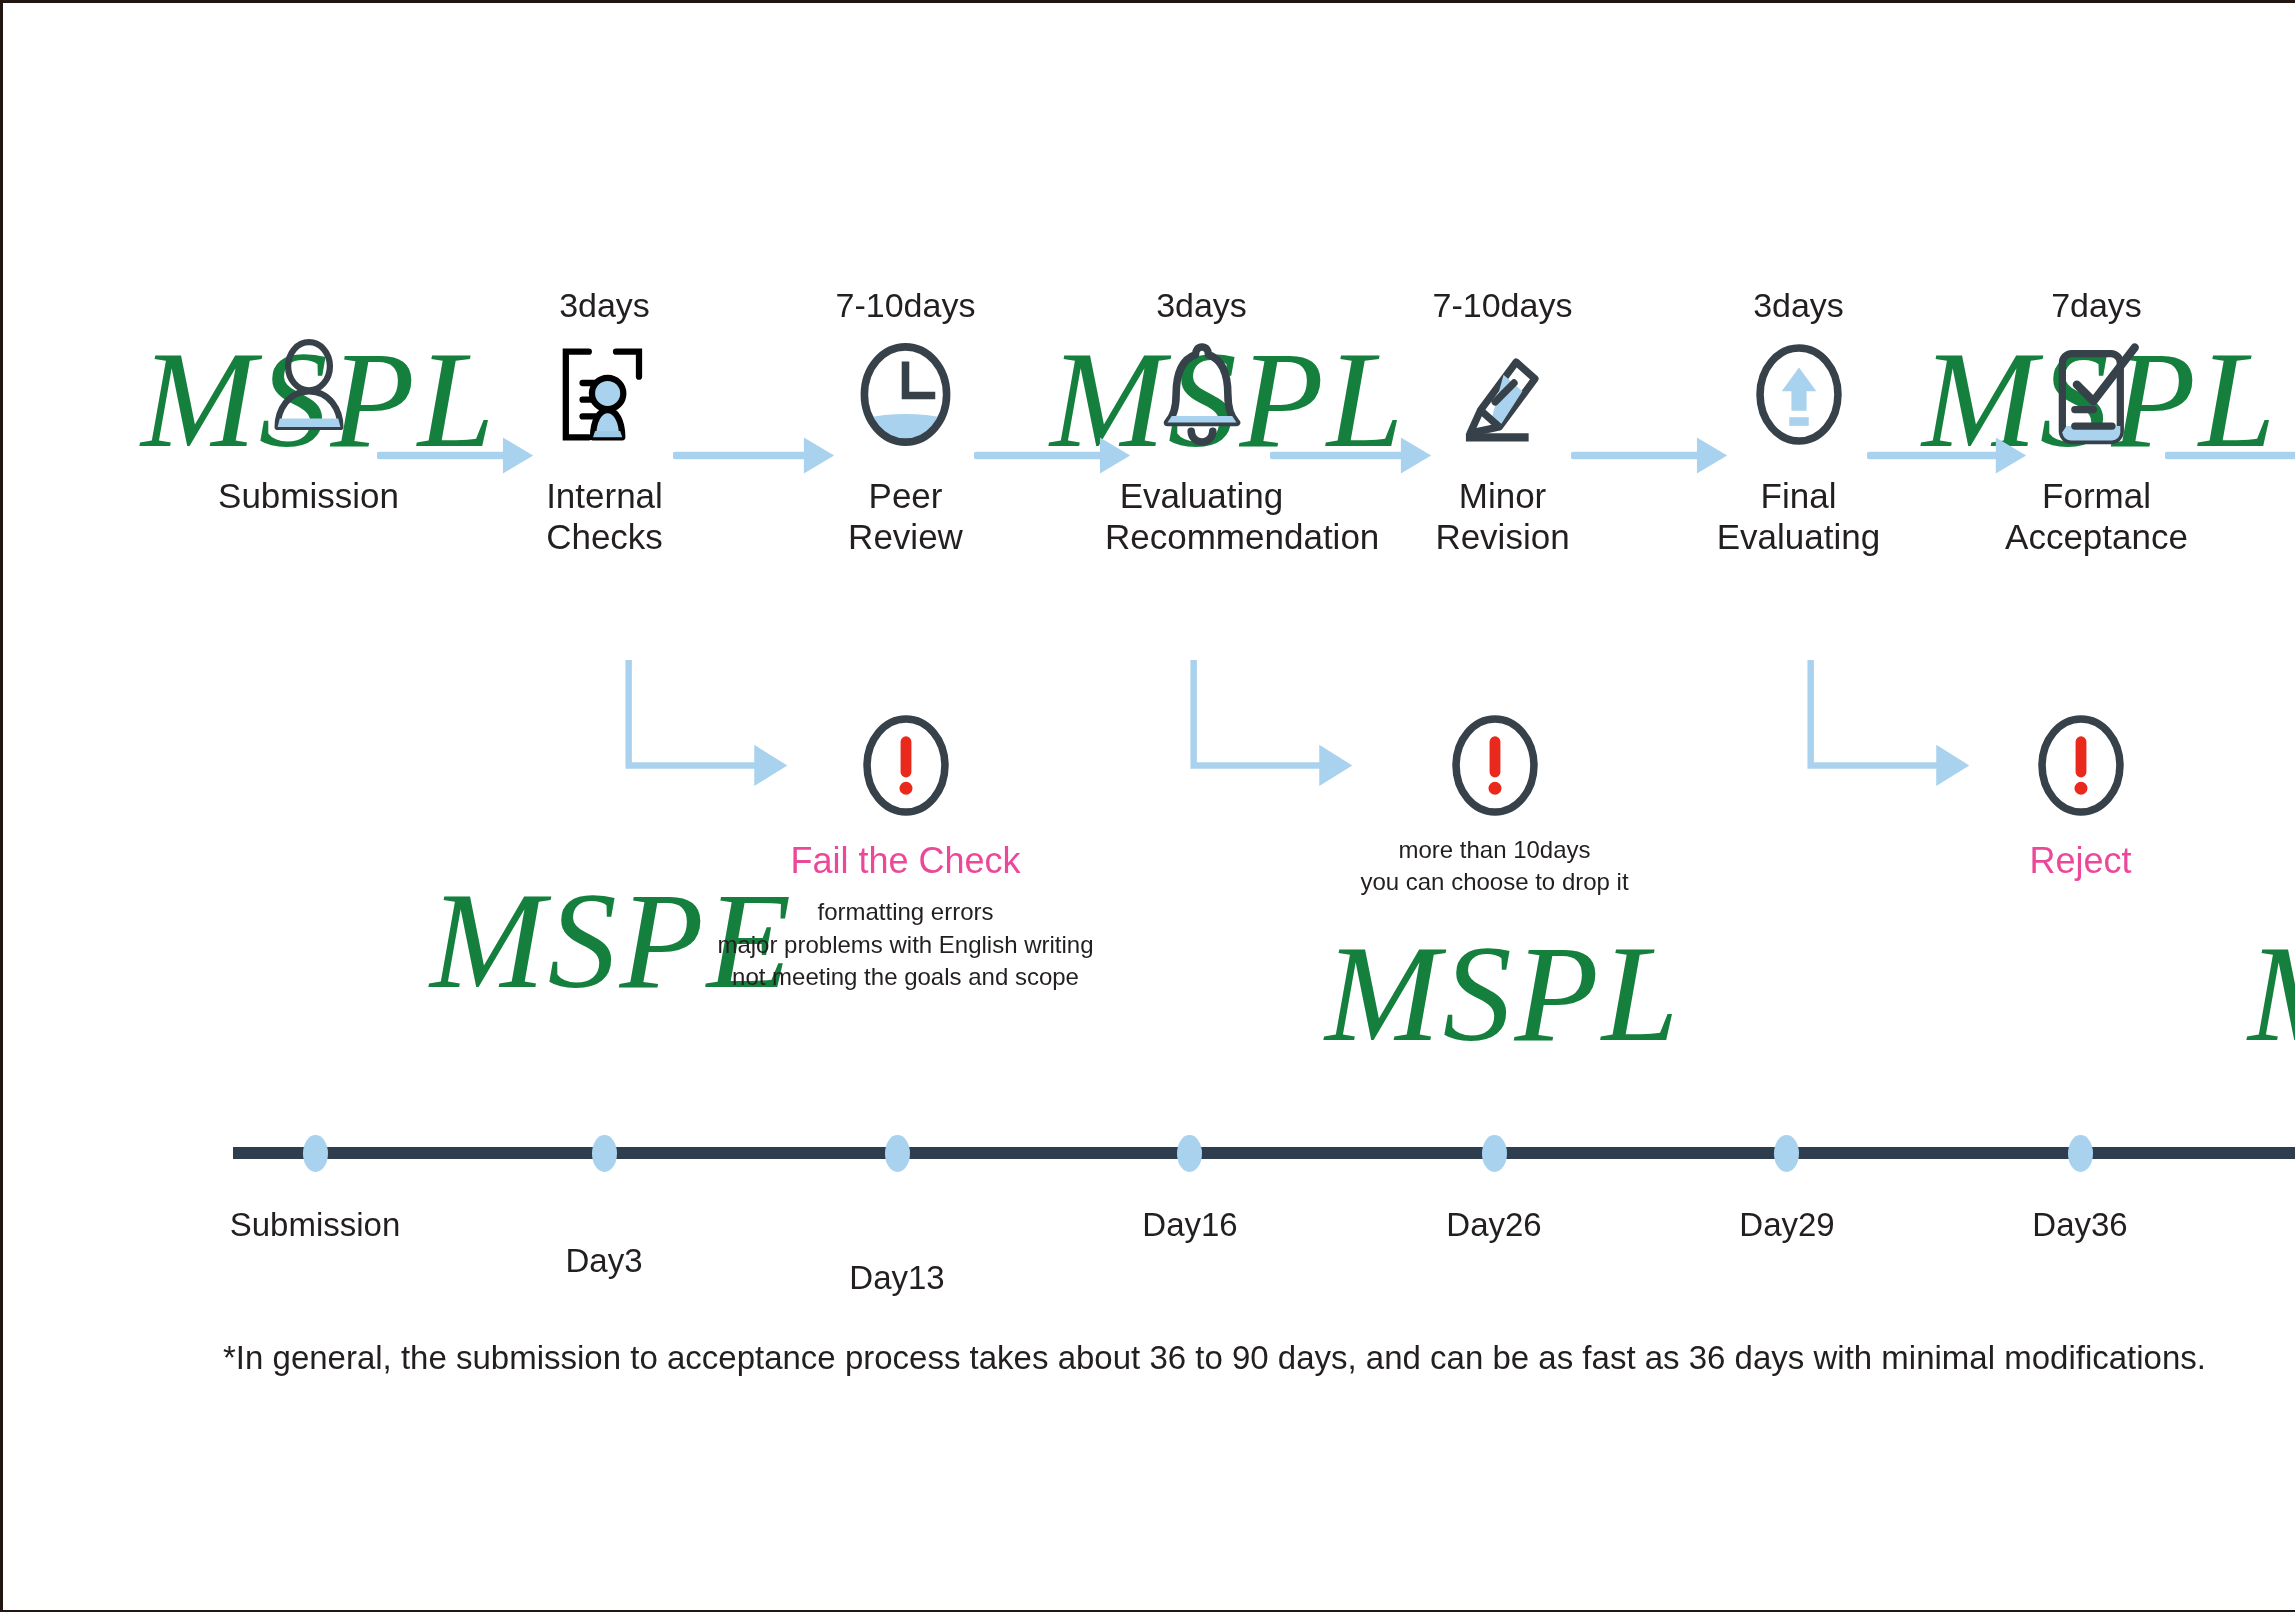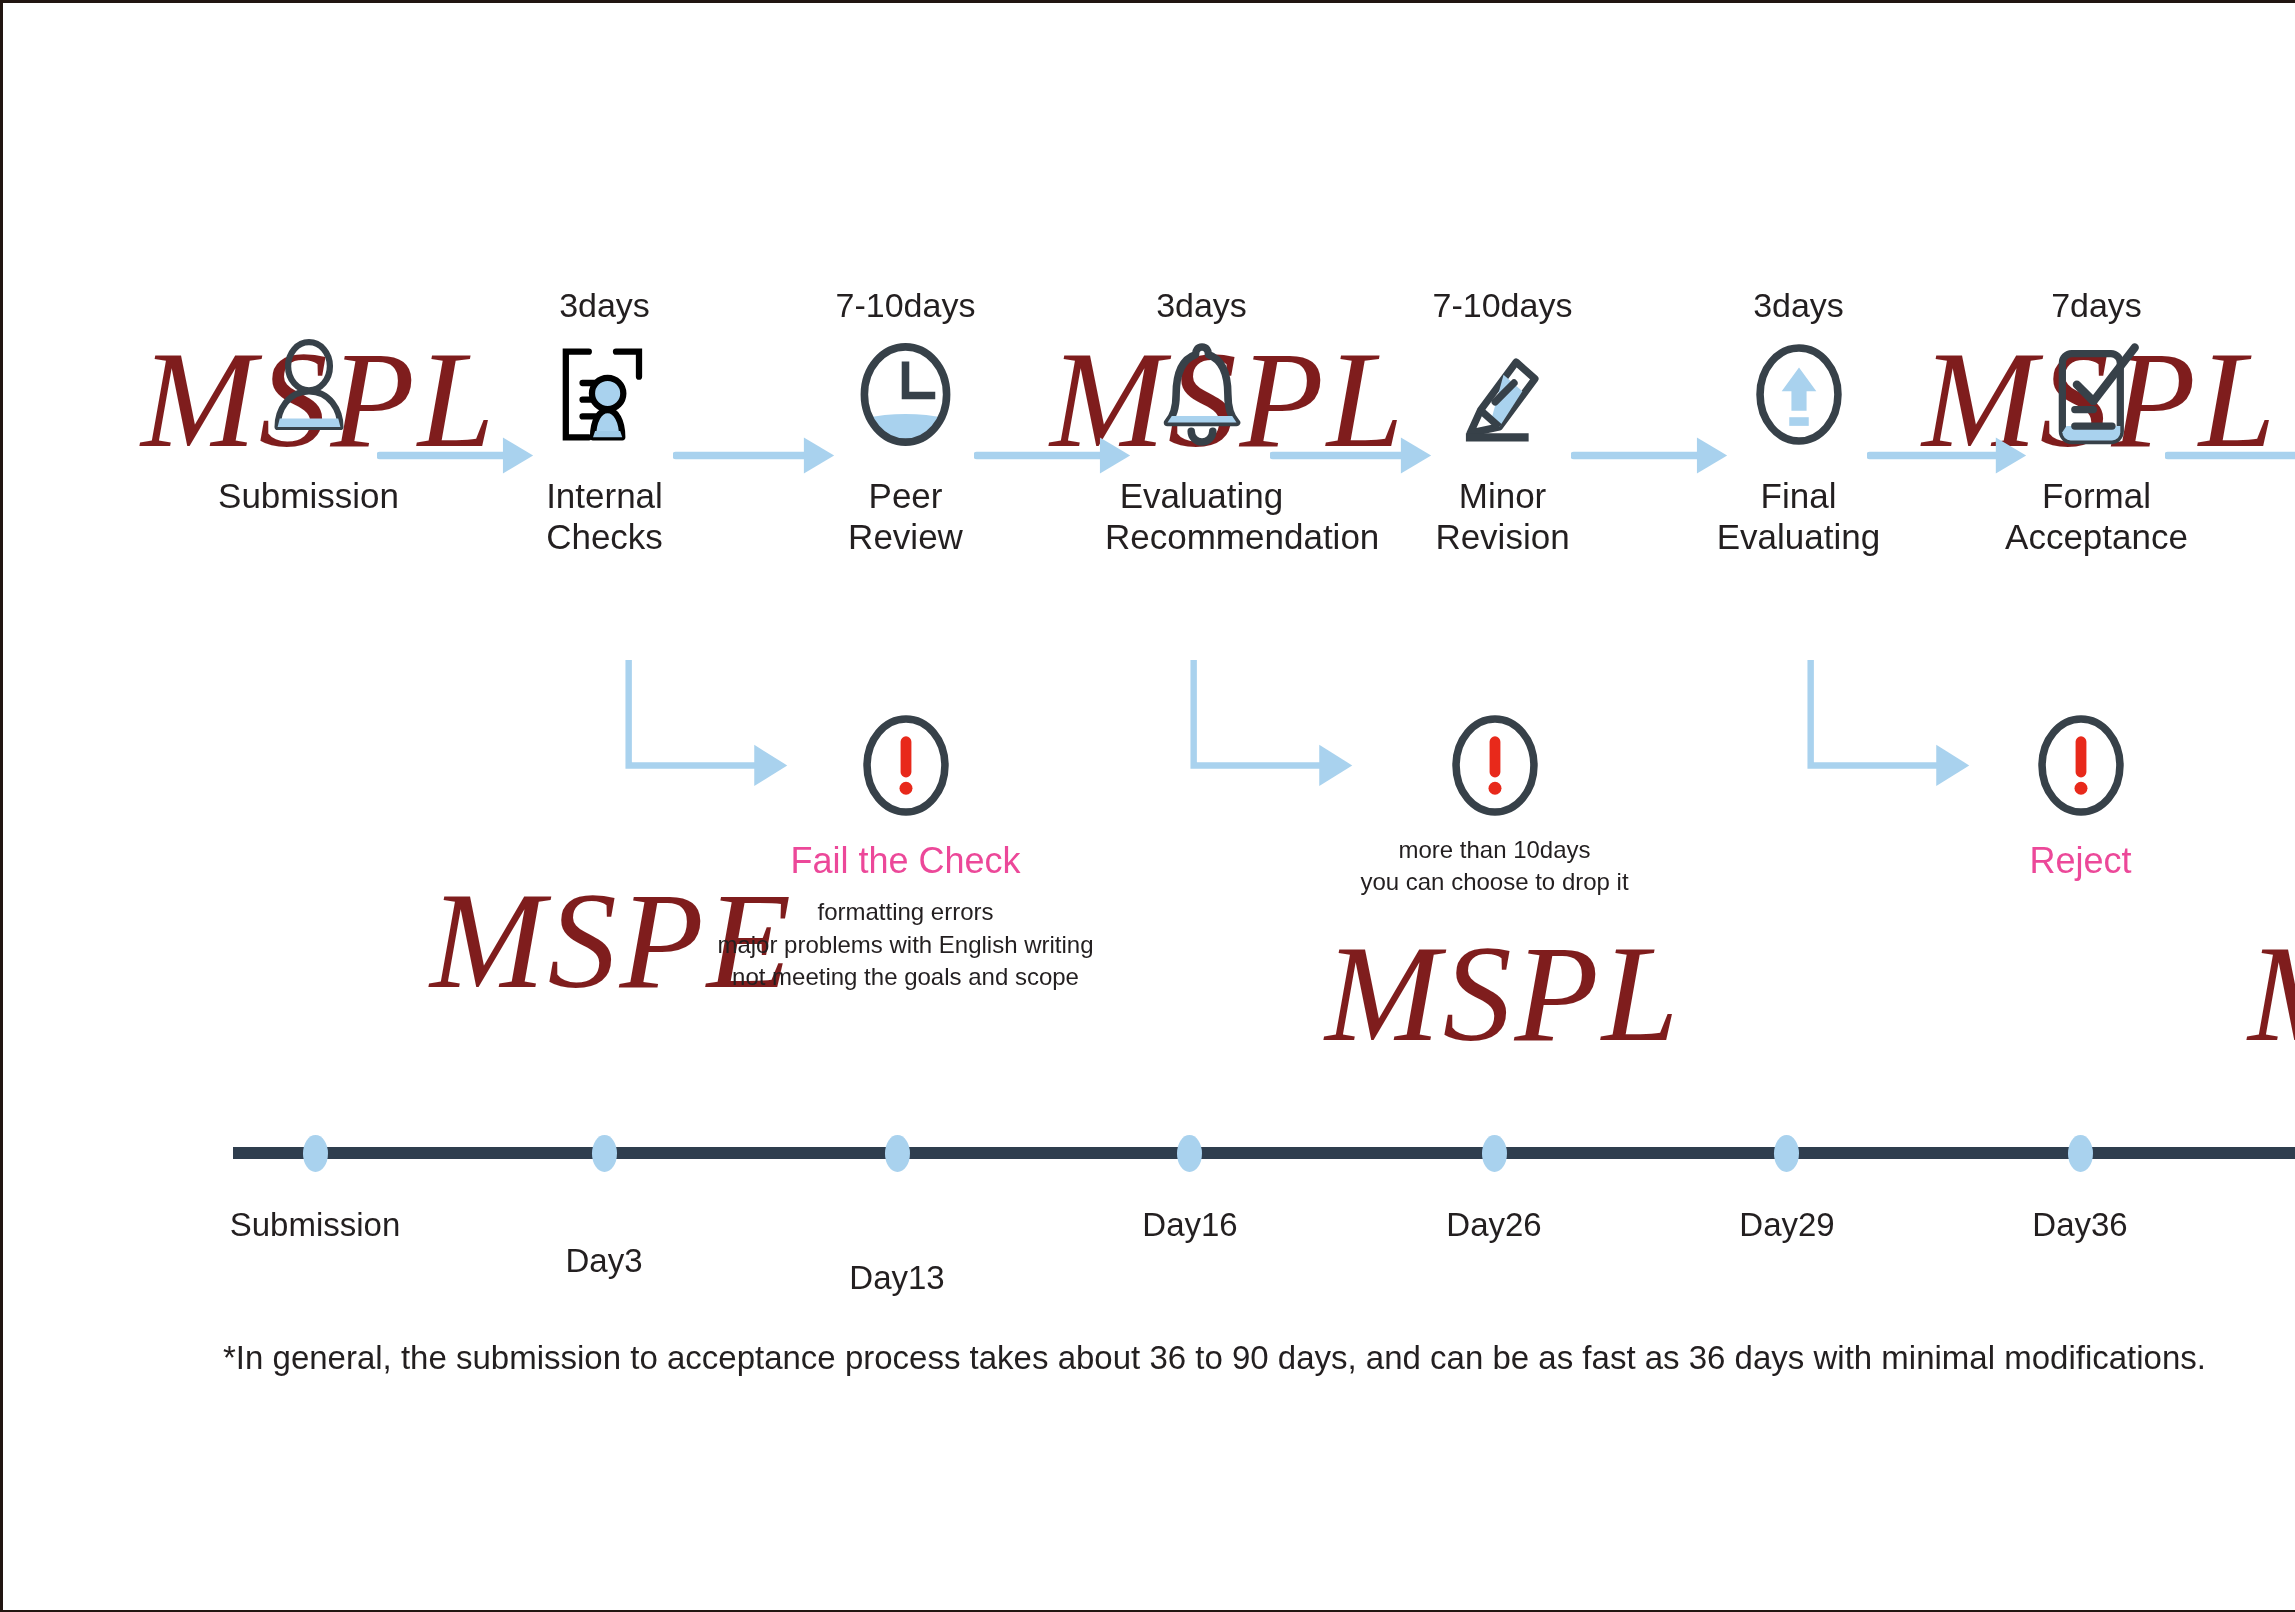--- a/index.html
+++ b/index.html
@@ -18,21 +18,21 @@
     border: 3.7px solid #211611;
     box-sizing: border-box;
     overflow: hidden;
   }
 
   
   .wm {
     position: absolute;
     font-family: "Liberation Serif", serif;
     font-style: italic;
-    color: #7f1d1d;
+    color: #15803d;
     font-weight: 400;
     letter-spacing: 2.8px;
     user-select: none;
     white-space: nowrap;
     z-index: 0;
   }
 
   
   .flow { position: absolute; z-index: 2; }
 

